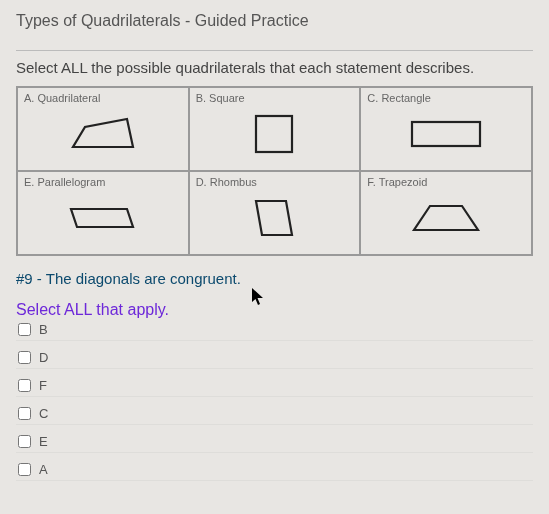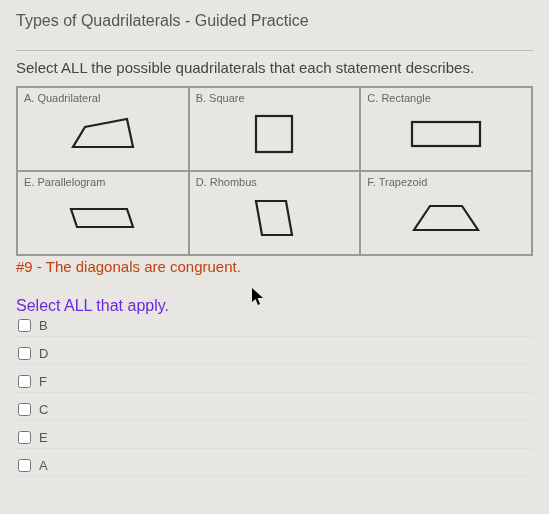--- a/index.html
+++ b/index.html
@@ -23,21 +23,21 @@
     .instruction {
       font-size: 15px;
       color: #444;
       margin-bottom: 10px;
     }
     .instruction .emph { font-weight: normal; }
     .grid {
       display: grid;
       grid-template-columns: repeat(3, 1fr);
       border: 1px solid #999;
-      margin-bottom: 2px;
+      margin-bottom: 14px;
     }
     .cell {
       border: 1px solid #999;
       padding: 4px 6px 8px 6px;
       height: 84px;
       display: flex;
       flex-direction: column;
     }
     .cell-label {
       font-size: 11px;
@@ -46,22 +46,22 @@
     }
     .shape-area {
       flex: 1;
       display: flex;
       align-items: center;
       justify-content: center;
     }
     svg.shape { display: block; }
     .question {
       font-size: 15px;
-      color: #c2410c;
-      margin-bottom: 22px;
+      color: #0c4a6e;
+      margin-bottom: 14px;
     }
     .select-all {
       font-size: 16px;
       color: #6d28d9;
     }
     .options {
       display: flex;
       flex-direction: column;
       gap: 6px;
     }

